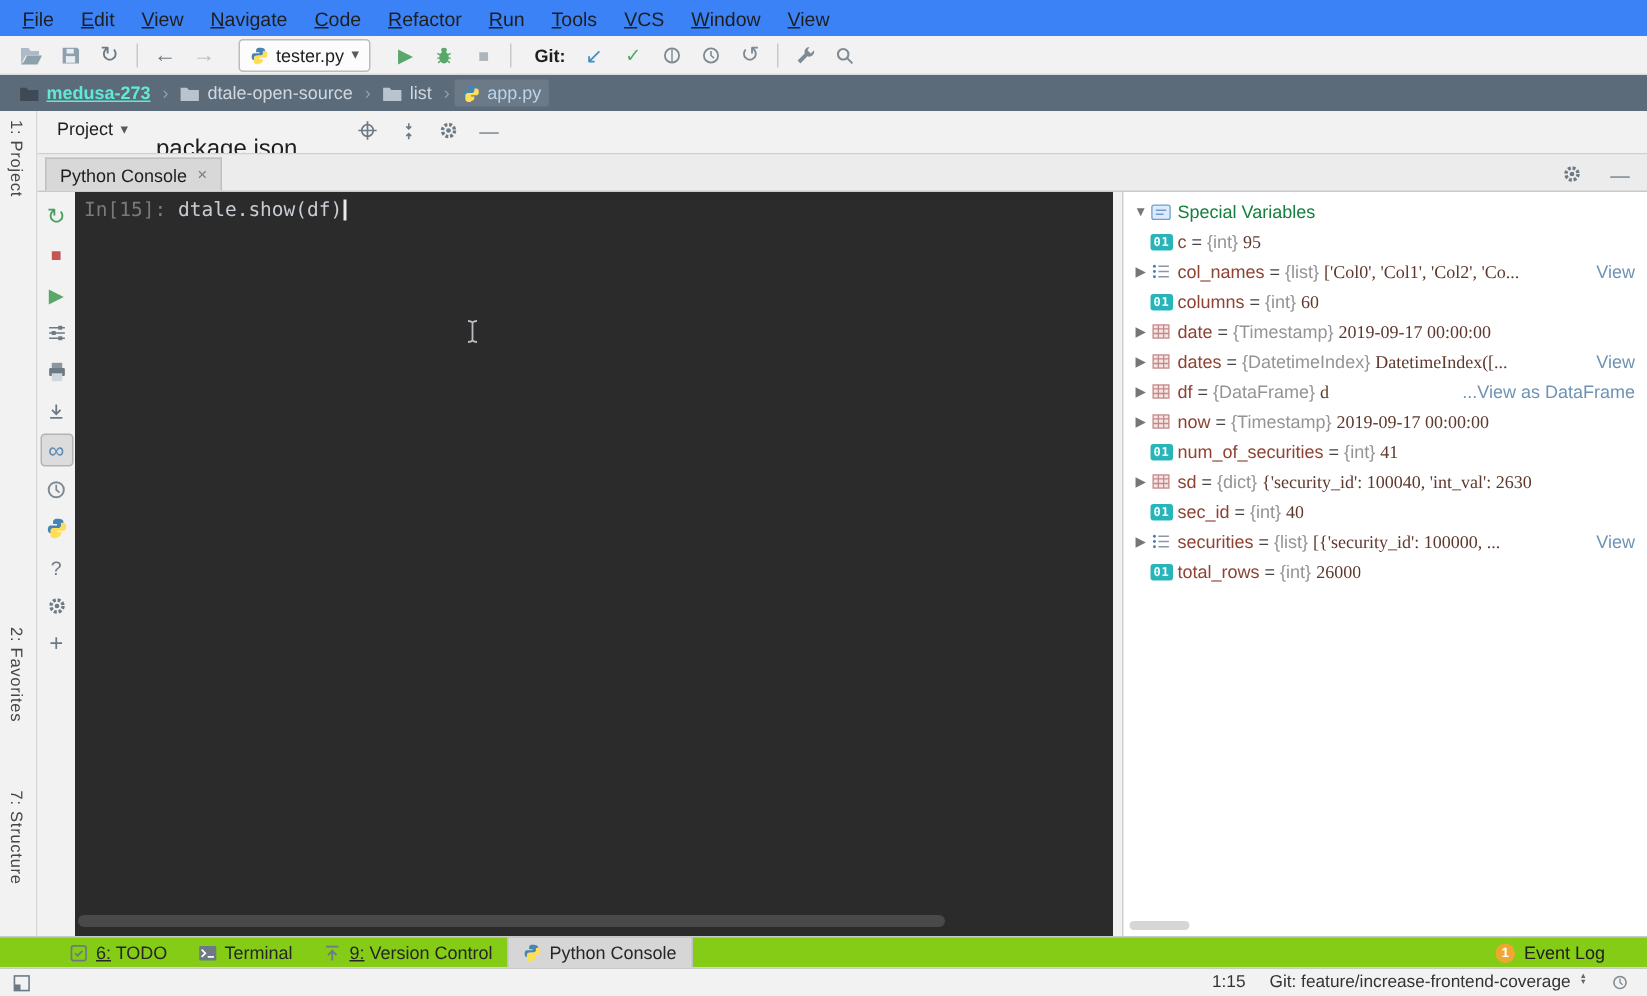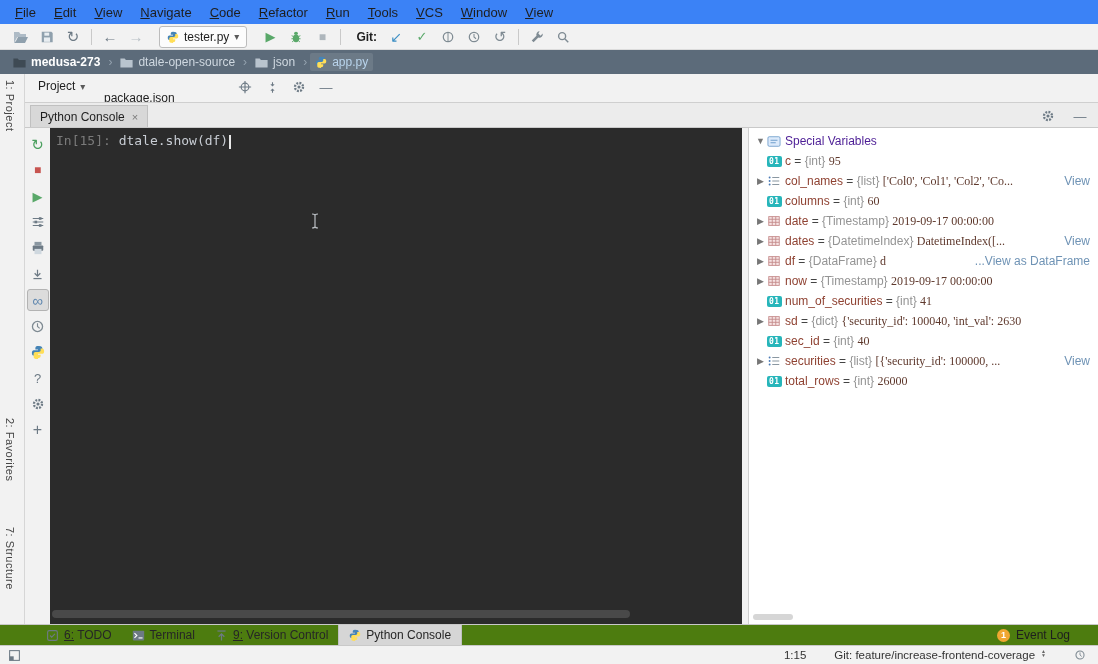--- a/index.html
+++ b/index.html
@@ -16,34 +16,34 @@
   
   .toolbar{position:absolute;left:0;top:24px;width:100%;height:26px;display:flex;align-items:center;padding-left:8px;box-sizing:border-box;border-bottom:1px solid #dcdcdc;background:#f2f2f2;}
   .tb-icon{width:26px;height:22px;display:flex;align-items:center;justify-content:center;}
   .tb-sep{width:1px;height:16px;background:#c9c9c9;margin:0 5px;}
   .run-config{display:flex;align-items:center;gap:5px;height:20px;padding:0 7px;border:1px solid #bcbcbc;border-radius:3px;background:#fcfcfc;font-size:12px;margin:0 10px;}
   .git-label{font-size:12px;margin:0 6px 0 10px;font-weight:bold;}
 
   
   .breadcrumbs{position:absolute;left:0;top:50px;width:100%;height:24px;background:#5c6b7a;display:flex;align-items:center;padding-left:8px;box-sizing:border-box;font-size:12px;color:#cfd8e0;}
   .crumb{display:flex;align-items:center;gap:5px;padding:2px 5px;border-radius:2px;}
-  .crumb.first .crumb-label{color:#ffffff;font-weight:bold;}
+  .crumb.first .crumb-label{color:#5eead4;font-weight:bold;text-decoration:underline;}
   .crumb.last{background:rgba(255,255,255,0.10);}
   .crumb.last .crumb-label{color:#b9d4ec;}
   .crumb-sep{color:#93a1ae;padding:0 3px;}
 
   
   .left-strip{position:absolute;left:0;top:74px;width:25px;height:550px;background:#f2f2f2;border-right:1px solid #d6d6d6;box-sizing:border-box;}
   .side-label{position:absolute;left:4px;writing-mode:vertical-rl;font-size:11px;color:#454545;letter-spacing:.5px;}
 
   
   .project-band{position:absolute;left:25px;top:74px;right:0;height:29px;background:#f2f2f2;border-bottom:1px solid #cfcfcf;box-sizing:border-box;overflow:hidden;}
   .project-title{position:absolute;left:13px;top:5px;display:flex;align-items:center;gap:5px;font-size:12px;}
   .chev{font-size:10px;color:#5a5a5a;}
-  .partial-item{position:absolute;left:75px;top:17px;display:flex;align-items:center;gap:4px;font-size:12px;}
+  .partial-item{position:absolute;left:75px;top:17px;display:flex;align-items:center;gap:4px;font-size:16px;}
   .band-icons{position:absolute;left:210px;top:3px;display:flex;gap:7px;}
   .band-icon{width:20px;height:20px;display:flex;align-items:center;justify-content:center;}
 
   
   .console-band{position:absolute;left:25px;top:103px;right:0;height:25px;background:#ececec;border-bottom:1px solid #c9c9c9;box-sizing:border-box;}
   .console-tab{position:absolute;left:5px;top:2px;height:22px;display:flex;align-items:center;gap:7px;padding:0 9px;background:#d8d8d8;border:1px solid #c0c0c0;border-bottom:none;font-size:12px;box-sizing:border-box;}
   .tab-close{color:#7a7a7a;font-size:11px;}
   .band-right-icons{position:absolute;right:8px;top:3px;display:flex;gap:12px;}
 
   
@@ -60,42 +60,42 @@
   .ibeam{position:absolute;left:260px;top:84px;}
   .h-scroll{position:absolute;left:2px;bottom:6px;width:578px;height:8px;background:#494949;border-radius:4px;}
 
   
   .splitter{position:absolute;left:742px;top:128px;width:6px;height:496px;background:#f2f2f2;}
   .variables{position:absolute;left:748px;top:128px;right:0;height:496px;background:#ffffff;border-left:1px solid #cfcfcf;box-sizing:border-box;padding-top:3px;overflow:hidden;}
   .var-row{height:20px;display:flex;align-items:center;padding:0 8px 0 5px;font-size:12px;white-space:nowrap;overflow:hidden;}
   .tree-arrow{width:13px;flex:none;font-size:9px;color:#767676;text-align:center;}
   .row-icon{width:18px;flex:none;display:flex;align-items:center;}
   .var-text{overflow:hidden;white-space:pre;flex:0 1 auto;}
-  .var-text.root{color:#4c1d95;}
+  .var-text.root{color:#15803d;}
   .var-link{margin-left:auto;padding-left:6px;color:#6f93b5;flex:none;}
   .vname{color:#8f4232;}
   .veq{color:#444444;}
   .vtype{color:#949494;}
   .vval{color:#5e382c;font-family:Liberation Serif, serif;}
   .prim{background:#27b5ba;color:#ffffff;font-size:8px;font-weight:bold;padding:1px 2px;border-radius:2px;font-family:"DejaVu Sans Mono",monospace;letter-spacing:.5px;}
   .vars-hscroll{position:absolute;left:4px;bottom:4px;width:40px;height:6px;background:#d6d6d6;border-radius:3px;}
 
   
-  .bottom-bar{position:absolute;left:0;top:624px;width:100%;height:21px;background:#4d7c0f;border-top:1px solid #c9c9c9;display:flex;align-items:center;box-sizing:border-box;font-size:12px;}
+  .bottom-bar{position:absolute;left:0;top:624px;width:100%;height:21px;background:#84cc16;border-top:1px solid #c9c9c9;display:flex;align-items:center;box-sizing:border-box;font-size:12px;}
   .bb-tabs{display:flex;align-items:stretch;height:100%;margin-left:36px;}
   .bb-tab{display:flex;align-items:center;gap:5px;padding:0 10px;color:#262626;}
   .bb-tab.active{background:#d6d6d6;border-left:1px solid #c0c0c0;border-right:1px solid #c0c0c0;}
   .bb-label{display:inline-block;}
   .bb-label.mnemonic::first-letter{text-decoration:underline;}
   .event-log{margin-left:auto;margin-right:28px;display:flex;align-items:center;gap:6px;}
   .badge{width:13px;height:13px;border-radius:50%;background:#f0a732;color:#fff;font-size:9px;font-weight:bold;display:flex;align-items:center;justify-content:center;}
 
   
   .status-bar{position:absolute;left:0;top:645px;width:100%;height:19px;background:#f2f2f2;border-top:1px solid #c9c9c9;display:flex;align-items:center;box-sizing:border-box;font-size:11.5px;color:#333;padding:0 12px 0 8px;}
-  .sb-right{margin-left:auto;display:flex;align-items:center;gap:28px;}
+  .sb-right{margin-left:auto;display:flex;align-items:center;gap:16px;}
   .branch-widget{display:flex;align-items:flex-start;gap:6px;}
   .updown{display:flex;flex-direction:column;font-size:5px;line-height:4px;color:#666;}
 </style>
 </head>
 <body>
 
 <div class="window">
 
   <div class="menubar">
       <span class="menu-item">File</span>
@@ -215,21 +215,21 @@
         </span>
         <span class="crumb-label">dtale-open-source</span>
       </span>
       <span class="crumb-sep">›</span>
       <span class="crumb">
         <span class="icon">
           <svg width="13" height="11" viewBox="0 0 16 13">
             <path d="M.5 12.5V1.5h5.2l1.6 2h8.2v9z" fill="#b9c4ce"></path>
           </svg>
         </span>
-        <span class="crumb-label">json</span>
+        <span class="crumb-label">list</span>
       </span>
       <span class="crumb-sep">›</span>
       <span class="crumb last">
         <span class="icon">
           <svg width="12" height="12" viewBox="0 0 16 16">
             <path d="M8 1C5 1 5 3 5 4v1h3v1H3C2 6 1 7 1 9s1 3 2 3h2v-2c0-1 1-2 2-2h4c1 0 2-1 2-2V4c0-2-1-3-5-3z" fill="#4584b6"></path>
             <path d="M8 15c3 0 3-2 3-3v-1H8v-1h5c1 0 2-1 2-3s-1-3-2-3h-2v2c0 1-1 2-2 2H5c-1 0-2 1-2 2v3c0 2 1 3 5 3z" fill="#ffde57"></path>
           </svg>
         </span>
         <span class="crumb-label">app.py</span>

